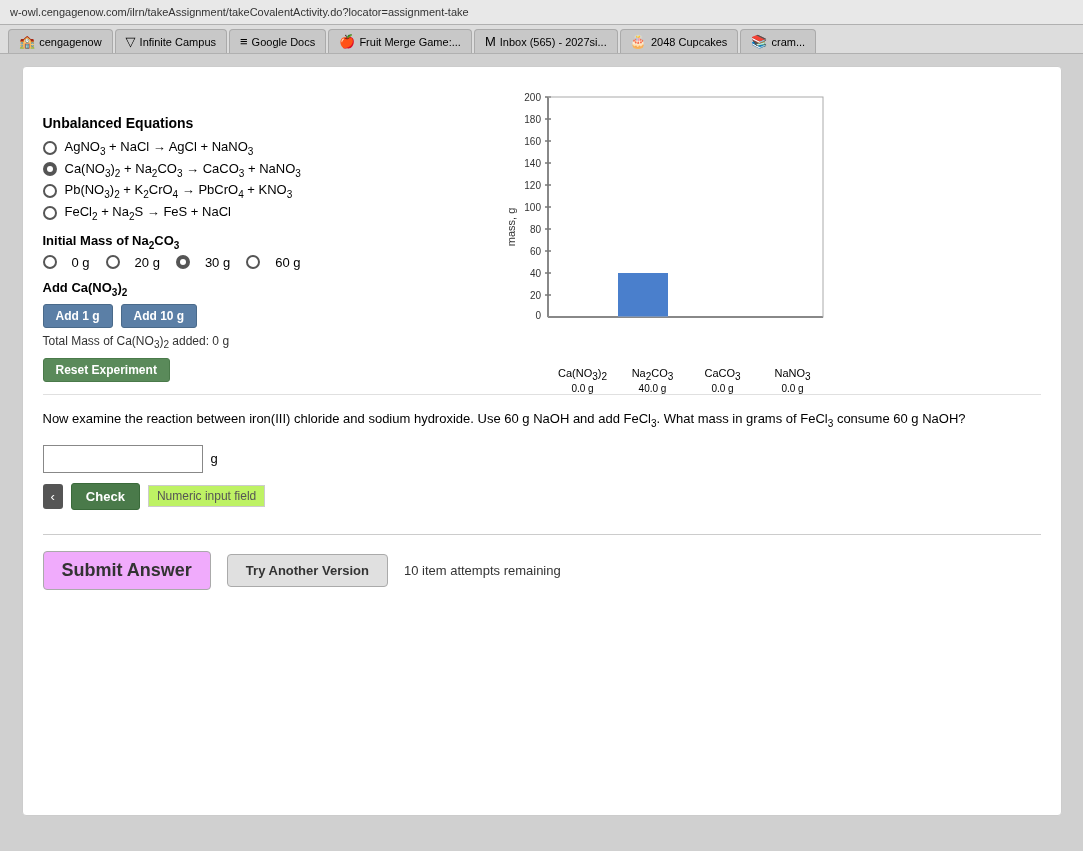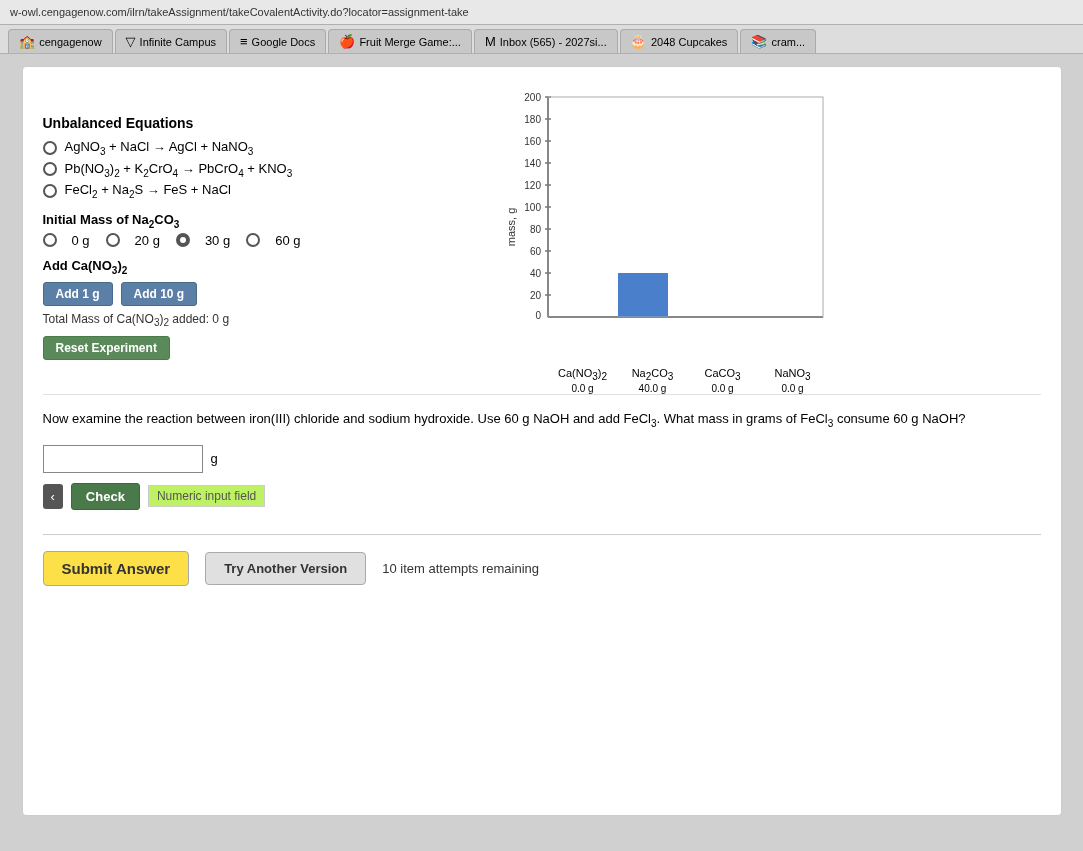--- a/index.html
+++ b/index.html
@@ -248,27 +248,27 @@
     .footer {
       display: flex;
       align-items: center;
       gap: 16px;
       margin-top: 24px;
       padding-top: 16px;
       border-top: 1px solid #ccc;
     }
 
     .btn-submit {
-      background: #fde047;
+      background: #f0abfc;
       color: #333;
       border: 1px solid #aaa;
       padding: 8px 18px;
       border-radius: 4px;
       cursor: pointer;
-      font-size: 15px;
+      font-size: 18px;
       font-weight: bold;
     }
 
     .btn-try {
       background: #e0e0e0;
       color: #333;
       border: 1px solid #aaa;
       padding: 8px 18px;
       border-radius: 4px;
       cursor: pointer;
@@ -336,20 +336,24 @@
     <div class="left-panel">
 
       <div class="section-title">Unbalanced Equations</div>
 
       <ul class="equation-list">
         <li class="equation-item">
           <span class="radio-circle"></span>
           <span>AgNO<sub>3</sub> + NaCl → AgCl + NaNO<sub>3</sub></span>
         </li>
         <li class="equation-item">
+          <span class="radio-circle selected"></span>
+          <span>Ca(NO<sub>3</sub>)<sub>2</sub> + Na<sub>2</sub>CO<sub>3</sub> → CaCO<sub>3</sub> + NaNO<sub>3</sub></span>
+        </li>
+        <li class="equation-item">
           <span class="radio-circle"></span>
           <span>Pb(NO<sub>3</sub>)<sub>2</sub> + K<sub>2</sub>CrO<sub>4</sub> → PbCrO<sub>4</sub> + KNO<sub>3</sub></span>
         </li>
         <li class="equation-item">
           <span class="radio-circle"></span>
           <span>FeCl<sub>2</sub> + Na<sub>2</sub>S → FeS + NaCl</span>
         </li>
       </ul>
 
       <div class="sub-label">Initial Mass of Na<sub>2</sub>CO<sub>3</sub></div>

